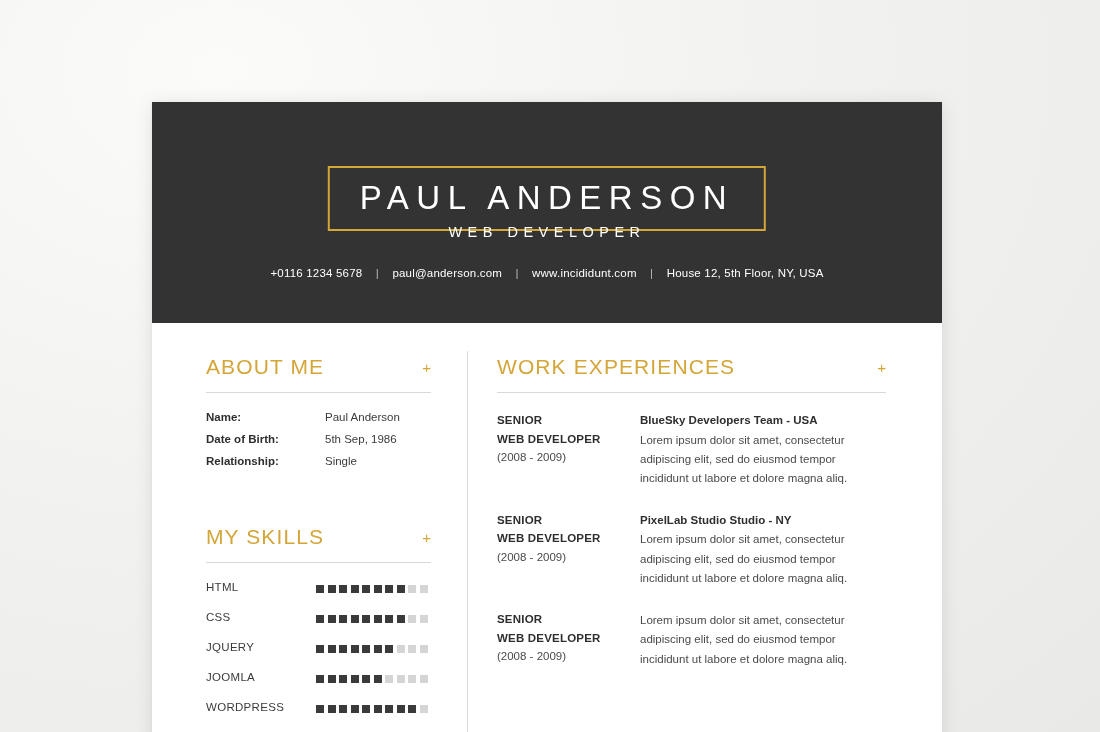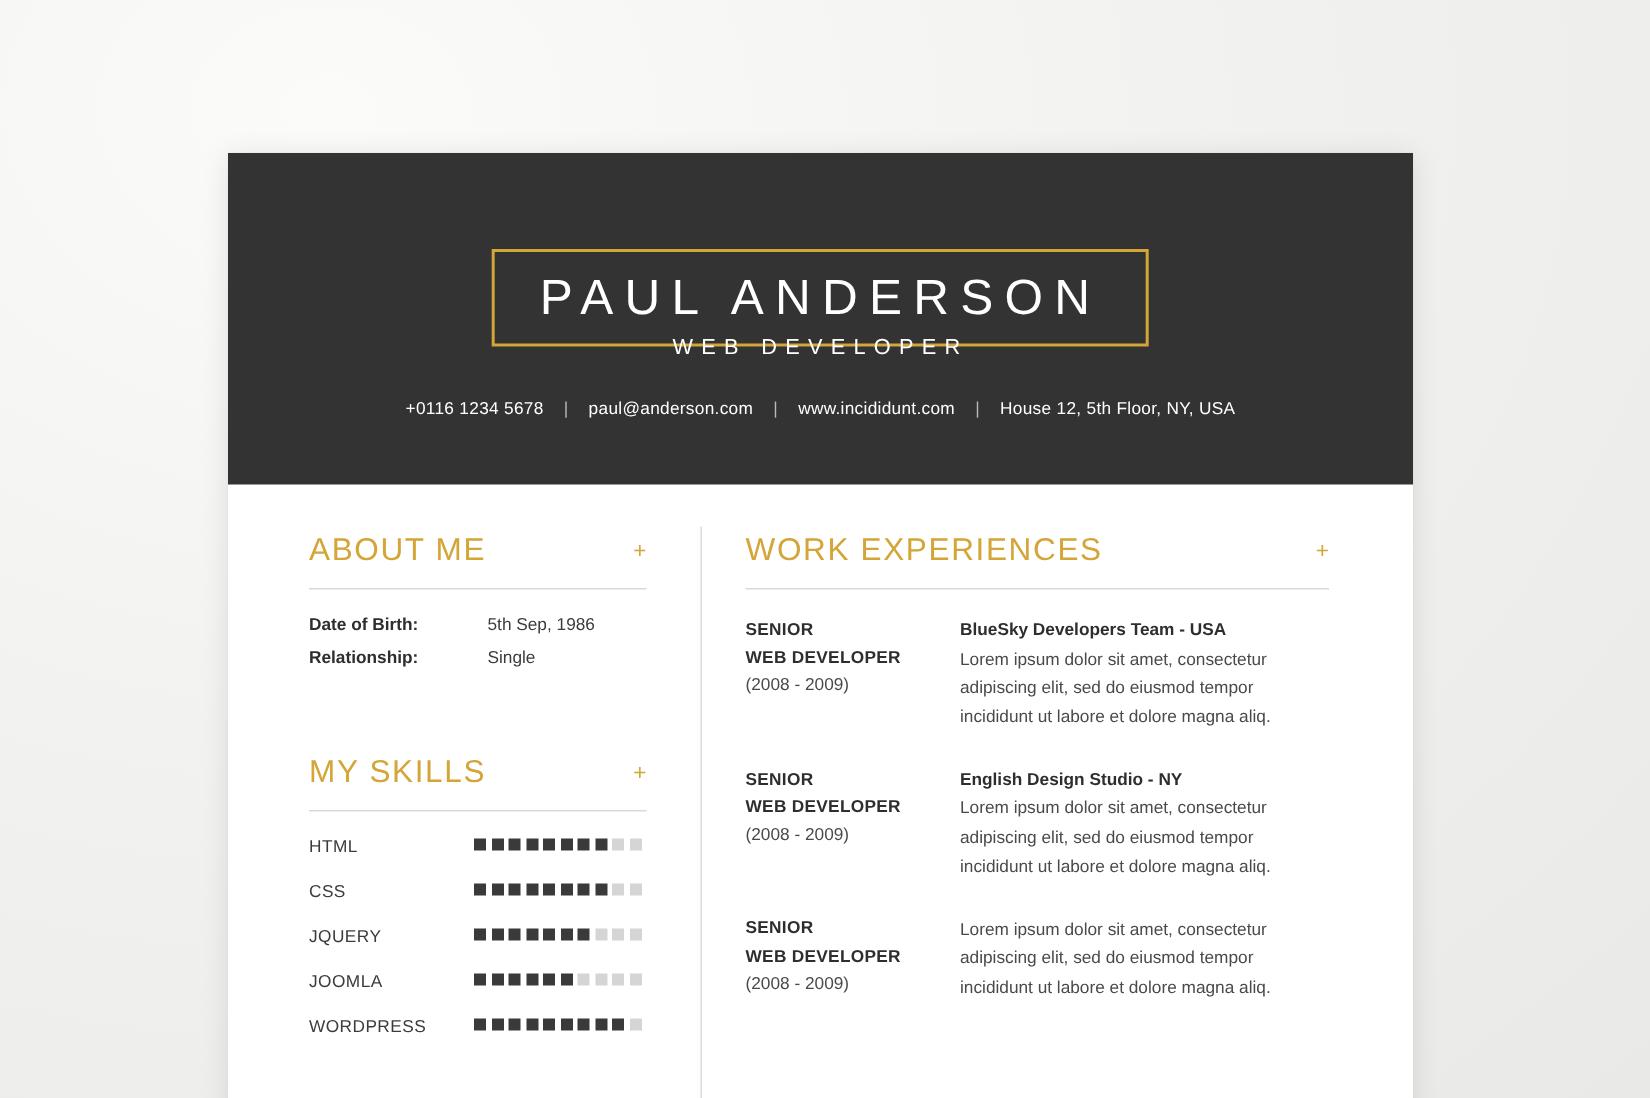--- a/index.html
+++ b/index.html
@@ -147,21 +147,21 @@
     font-weight: bold;
     color: #2e2e2e;
     width: 119px;
   }
   
   .skills-block {
     margin-top: 49px;
   }
   .skill-row {
     display: flex;
-    align-items: flex-start;
+    align-items: flex-end;
     margin-top: 18px;
   }
   .skill-name {
     font-size: 11.5px;
     color: #3b3b3b;
     letter-spacing: 0.3px;
     width: 110px;
     flex: none;
   }
   .bars {
@@ -248,20 +248,24 @@
     <div class="col-left">
 
       <div>
         <div class="section-head">
           <div class="section-title">ABOUT ME</div>
           <div class="plus">+</div>
         </div>
         <div class="rule"></div>
         <table class="about-table">
           <tbody>
+              <tr>
+            <td class="label">Name:</td>
+            <td class="value">Paul Anderson</td>
+          </tr>
           <tr>
             <td class="label">Date of Birth:</td>
             <td class="value">5th Sep, 1986</td>
           </tr>
           <tr>
             <td class="label">Relationship:</td>
             <td class="value">Single</td>
           </tr>
         </tbody>
           </table>
@@ -372,21 +376,21 @@
               <div class="job-desc">Lorem ipsum dolor sit amet, consectetur adipiscing elit, sed do eiusmod tempor incididunt ut labore et dolore magna aliq.</div>
             </div>
           </div>
           <div class="job">
             <div class="job-left">
               <div class="job-role">SENIOR</div>
               <div class="job-role">WEB DEVELOPER</div>
               <div class="job-period">(2008 - 2009)</div>
             </div>
             <div class="job-right">
-              <div class="job-company">English Design Studio - NY</div>
+              <div class="job-company">PixelLab Studio Studio - NY</div>
               <div class="job-desc">Lorem ipsum dolor sit amet, consectetur adipiscing elit, sed do eiusmod tempor incididunt ut labore et dolore magna aliq.</div>
             </div>
           </div>
           <div class="job">
             <div class="job-left">
               <div class="job-role">SENIOR</div>
               <div class="job-role">WEB DEVELOPER</div>
               <div class="job-period">(2008 - 2009)</div>
             </div>
             <div class="job-right">

